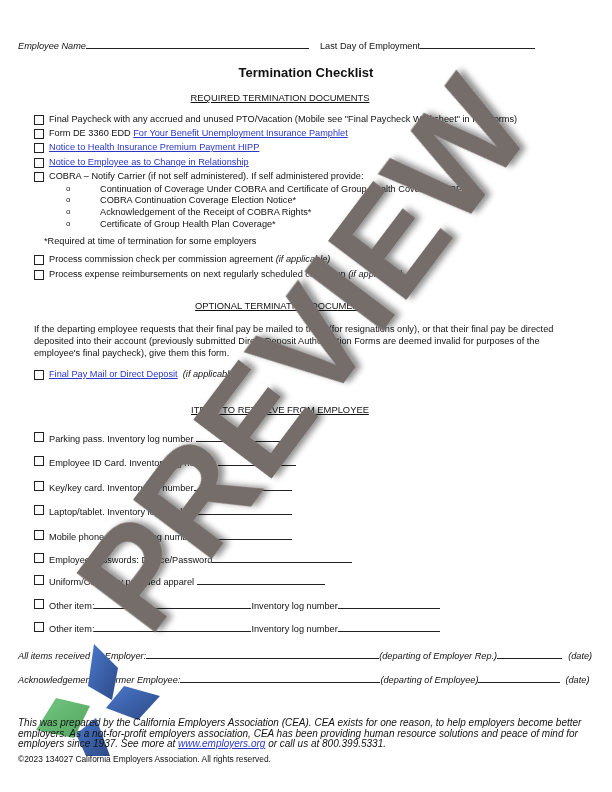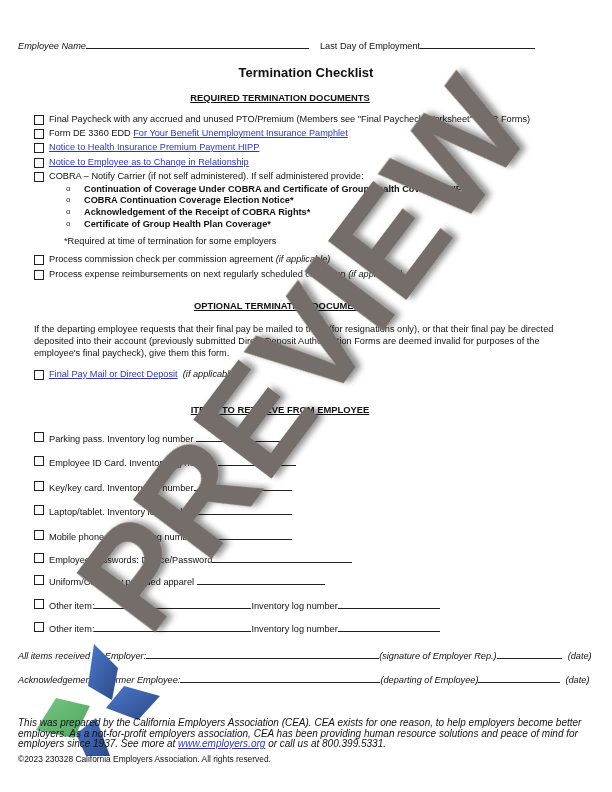--- a/index.html
+++ b/index.html
@@ -4,25 +4,25 @@
 <style>
   html, body { margin:0; padding:0; background:#ffffff; }
   body { width:612px; height:792px; position:relative; overflow:hidden;
          font-family:"Liberation Sans", sans-serif; color:#111; font-size:9.2px; }
   .abs { position:absolute; }
   .line { display:inline-block; border-bottom:1px solid #222; height:10px; vertical-align:baseline; }
   .cb { position:absolute; width:8px; height:8px; border:1px solid #222; background:#fff; }
   .row { position:absolute; left:34px; white-space:nowrap; }
   .row .txt { position:absolute; left:15px; top:0; white-space:nowrap; }
   a, .link { color:#2b36c8; text-decoration:underline; }
-  .sec { position:absolute; left:0; width:560px; text-align:center; font-weight:bold; text-decoration:underline; font-size:9.4px; }
+  .sec { position:absolute; left:0; width:560px; text-align:center; font-weight:normal; text-decoration:underline; font-size:9.4px; }
   .title { position:absolute; left:0; width:612px; text-align:center; font-weight:bold; font-size:13px; top:65px; }
   .sub { position:absolute; left:66px; white-space:nowrap; }
   .sub .bullet { position:absolute; left:0; top:0; font-size:8px; }
-  .sub .t { position:absolute; left:18px; top:0;font-weight:bold; }
+  .sub .t { position:absolute; left:34px; top:0; }
   i { font-style:italic; }
   .para { position:absolute; left:34px; width:545px; line-height:12px; }
   .sig { position:absolute; left:18px; font-style:italic; white-space:nowrap; }
   .foot { position:absolute; left:18px; width:575px; font-style:italic; font-size:10px; line-height:10.5px; }
   .copy { position:absolute; left:18px; top:754px; font-size:8.4px; }
   .wm { position:absolute; left:0; top:0; pointer-events:none; }
 </style>
 </head>
 <body>
 
@@ -32,21 +32,21 @@
 <div class="abs" style="left:320px;top:38px;white-space:nowrap;">
   <span>Last Day of Employment</span><span class="line" style="width:115px;"></span>
 </div>
 
 <div class="title">Termination Checklist</div>
 
 <div class="sec" style="top:92px;">REQUIRED TERMINATION DOCUMENTS</div>
 
 <div class="row" style="top:114px;">
   <span class="cb" style="left:0;top:1px;"></span>
-  <span class="txt">Final Paycheck with any accrued and unused PTO/Premium (Members see "Final Paycheck Worksheet" in HR Forms)</span>
+  <span class="txt">Final Paycheck with any accrued and unused PTO/Vacation (Mobile see "Final Paycheck Worksheet" in HR Forms)</span>
 </div>
 <div class="row" style="top:128px;">
   <span class="cb" style="left:0;top:1px;"></span>
   <span class="txt"><span>Form DE 3360 EDD </span><span class="link">For Your Benefit Unemployment Insurance Pamphlet</span></span>
 </div>
 <div class="row" style="top:142px;">
   <span class="cb" style="left:0;top:1px;"></span>
   <span class="txt link">Notice to Health Insurance Premium Payment HIPP</span>
 </div>
 <div class="row" style="top:157px;">
@@ -68,21 +68,21 @@
   </div>
 <div class="sub" style="top:207px;">
     <span class="bullet">o</span>
     <span class="t">Acknowledgement of the Receipt of COBRA Rights*</span>
   </div>
 <div class="sub" style="top:219px;">
     <span class="bullet">o</span>
     <span class="t">Certificate of Group Health Plan Coverage*</span>
   </div>
 
-<div class="abs" style="left:64px;top:236px;">*Required at time of termination for some employers</div>
+<div class="abs" style="left:44px;top:236px;">*Required at time of termination for some employers</div>
 
 <div class="row" style="top:254px;">
   <span class="cb" style="left:0;top:1px;"></span>
   <span class="txt"><span>Process commission check per commission agreement </span><i>(if applicable)</i></span>
 </div>
 <div class="row" style="top:269px;">
   <span class="cb" style="left:0;top:1px;"></span>
   <span class="txt"><span>Process expense reimbursements on next regularly scheduled check-run </span><i>(if applicable)</i></span>
 </div>
 
@@ -126,21 +126,21 @@
 <div class="row" style="top:598px;">
   <span class="cb" style="left:0;top:1px;"></span>
   <span class="txt"><span>Other item:</span><span class="line" style="width:157px;"></span><span>Inventory log number</span><span class="line" style="width:102px;"></span></span>
 </div>
 <div class="row" style="top:621px;">
   <span class="cb" style="left:0;top:1px;"></span>
   <span class="txt"><span>Other item:</span><span class="line" style="width:157px;"></span><span>Inventory log number</span><span class="line" style="width:102px;"></span></span>
 </div>
 
 <div class="sig" style="top:648px;">
-  <span>All items received by Employer:</span><span class="line" style="width:233px;"></span><span>(signature of Employer Rep.)</span><span class="line" style="width:65px;"></span><span style="margin-left:6px;">(date)</span>
+  <span>All items received by Employer:</span><span class="line" style="width:233px;"></span><span>(departing of Employer Rep.)</span><span class="line" style="width:65px;"></span><span style="margin-left:6px;">(date)</span>
 </div>
 <div class="sig" style="top:672px;">
   <span>Acknowledgement by former Employee:</span><span class="line" style="width:200px;"></span><span>(departing of Employee)</span><span class="line" style="width:82px;"></span><span style="margin-left:5px;">(date)</span>
 </div>
 
 <svg class="abs" style="left:28px;top:638px;" width="135" height="120" viewBox="0 0 135 120">
   <defs>
     <linearGradient id="gb" x1="0" y1="0" x2="1" y2="1">
       <stop offset="0" stop-color="#4a78cc"></stop>
         <stop offset="1" stop-color="#2d4a86"></stop>
@@ -152,21 +152,21 @@
   </defs>
   <path d="M66 6 L90 30 L84 62 L60 48 Z" fill="url(#gb)"></path>
   <path d="M96 48 L132 58 L110 82 L78 70 Z" fill="url(#gb)"></path>
   <path d="M68 80 L82 118 L58 118 L48 96 Z" fill="url(#gb)"></path>
   <path d="M8 92 L28 60 L62 68 L46 100 Z" fill="url(#gg)" opacity="0.95"></path>
 </svg>
 
 <div class="foot" style="top:718px;">
   <span>This was prepared by the California Employers Association (CEA). CEA exists for one reason, to help employers become better employers. As a not-for-profit employers association, CEA has been providing human resource solutions and peace of mind for employers since 1937. See more at </span><span class="link">www.employers.org</span><span> or call us at 800.399.5331.</span>
 </div>
-<div class="copy">©2023 230328 California Employers Association. All rights reserved.</div>
+<div class="copy">©2023 134027 California Employers Association. All rights reserved.</div>
 
 <svg class="wm" width="612" height="792" viewBox="0 0 612 792">
   <defs>
     <filter id="sh" x="-10%" y="-10%" width="120%" height="120%">
       <feGaussianBlur in="SourceAlpha" stdDeviation="3"></feGaussianBlur>
       <feOffset dx="4" dy="4" result="b"></feOffset>
       <feComponentTransfer>
           <feFuncA type="linear" slope="0.45"></feFuncA>
         </feComponentTransfer>
       <feMerge>

